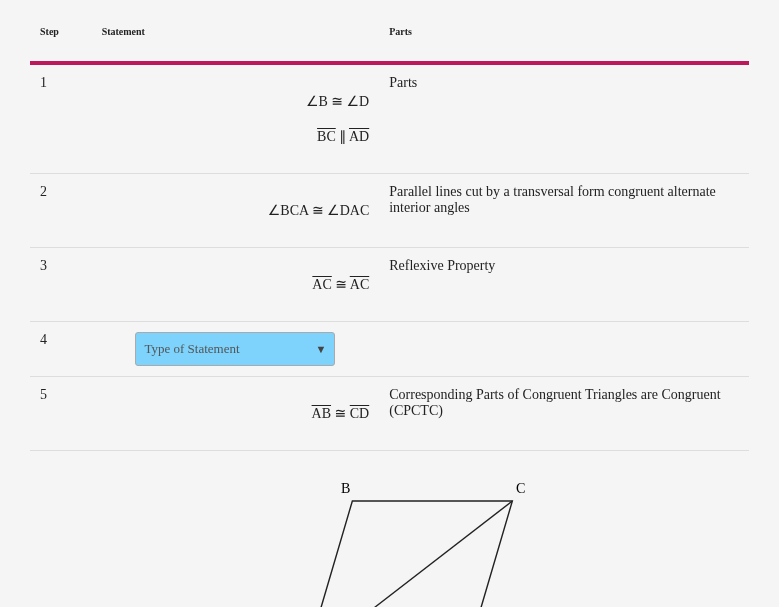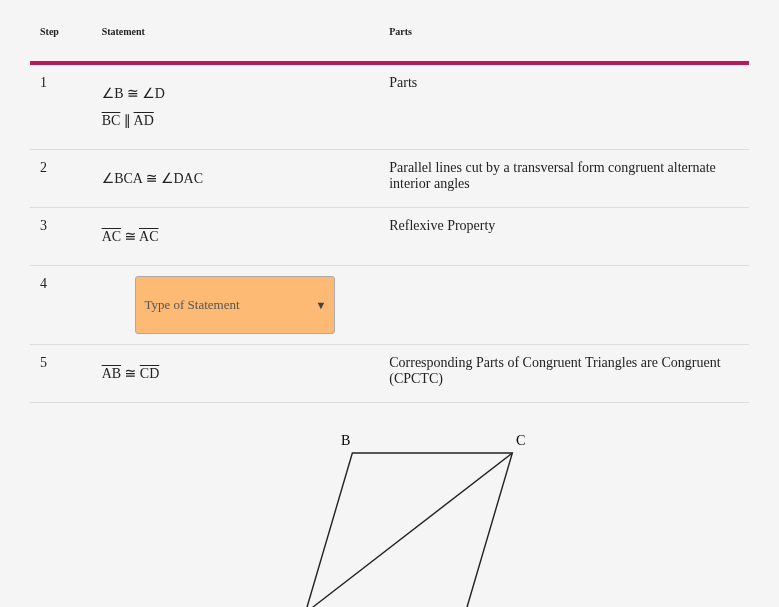--- a/index.html
+++ b/index.html
@@ -62,22 +62,22 @@
 
     .overline {
       text-decoration: overline;
     }
 
     .dropdown-box {
       display: inline-flex;
       align-items: center;
       border: 1px solid #aaa;
       border-radius: 3px;
-      padding: 20px 8px;
-      background: #fdba74;
+      padding: 8px 8px;
+      background: #7dd3fc;
       min-width: 200px;
       font-size: 13px;
       color: #555;
       cursor: pointer;
       position: relative;
     }
 
     .dropdown-box .arrow {
       margin-left: auto;
       padding-left: 10px;
@@ -98,22 +98,22 @@
       height: 220px;
     }
 
     .step-num {
       font-size: 14px;
       padding-top: 12px;
     }
 
     .math-line {
       display: block;
-      text-align: left;
-      margin: 10px 0;
+      text-align: right;
+      margin: 18px 0;
     }
   </style>
 </head>
 <body>
 
 <table class="proof-table">
   <thead>
     <tr>
       <th>Step</th>
       <th>Statement</th>

